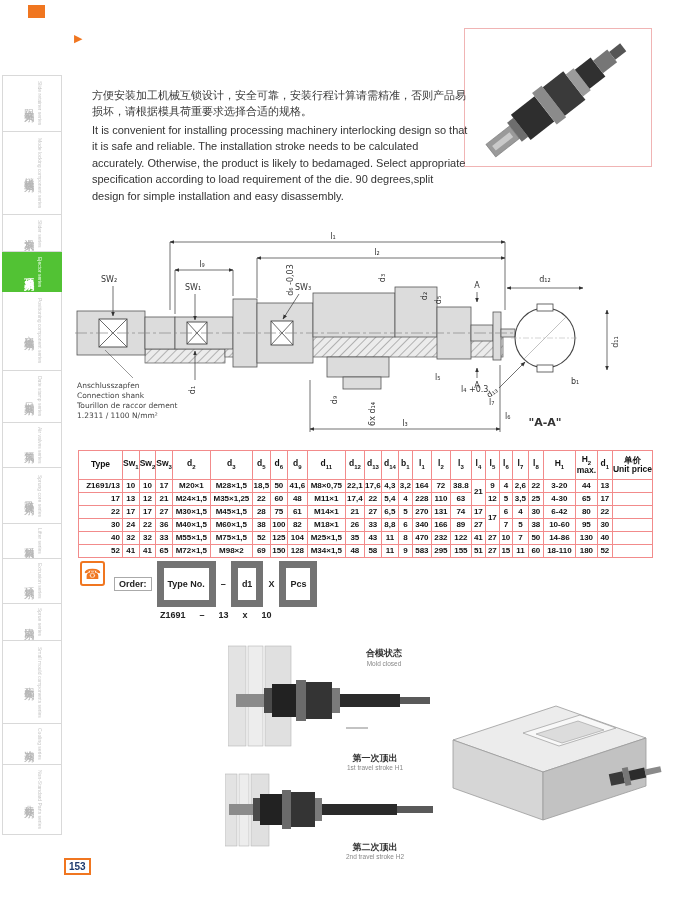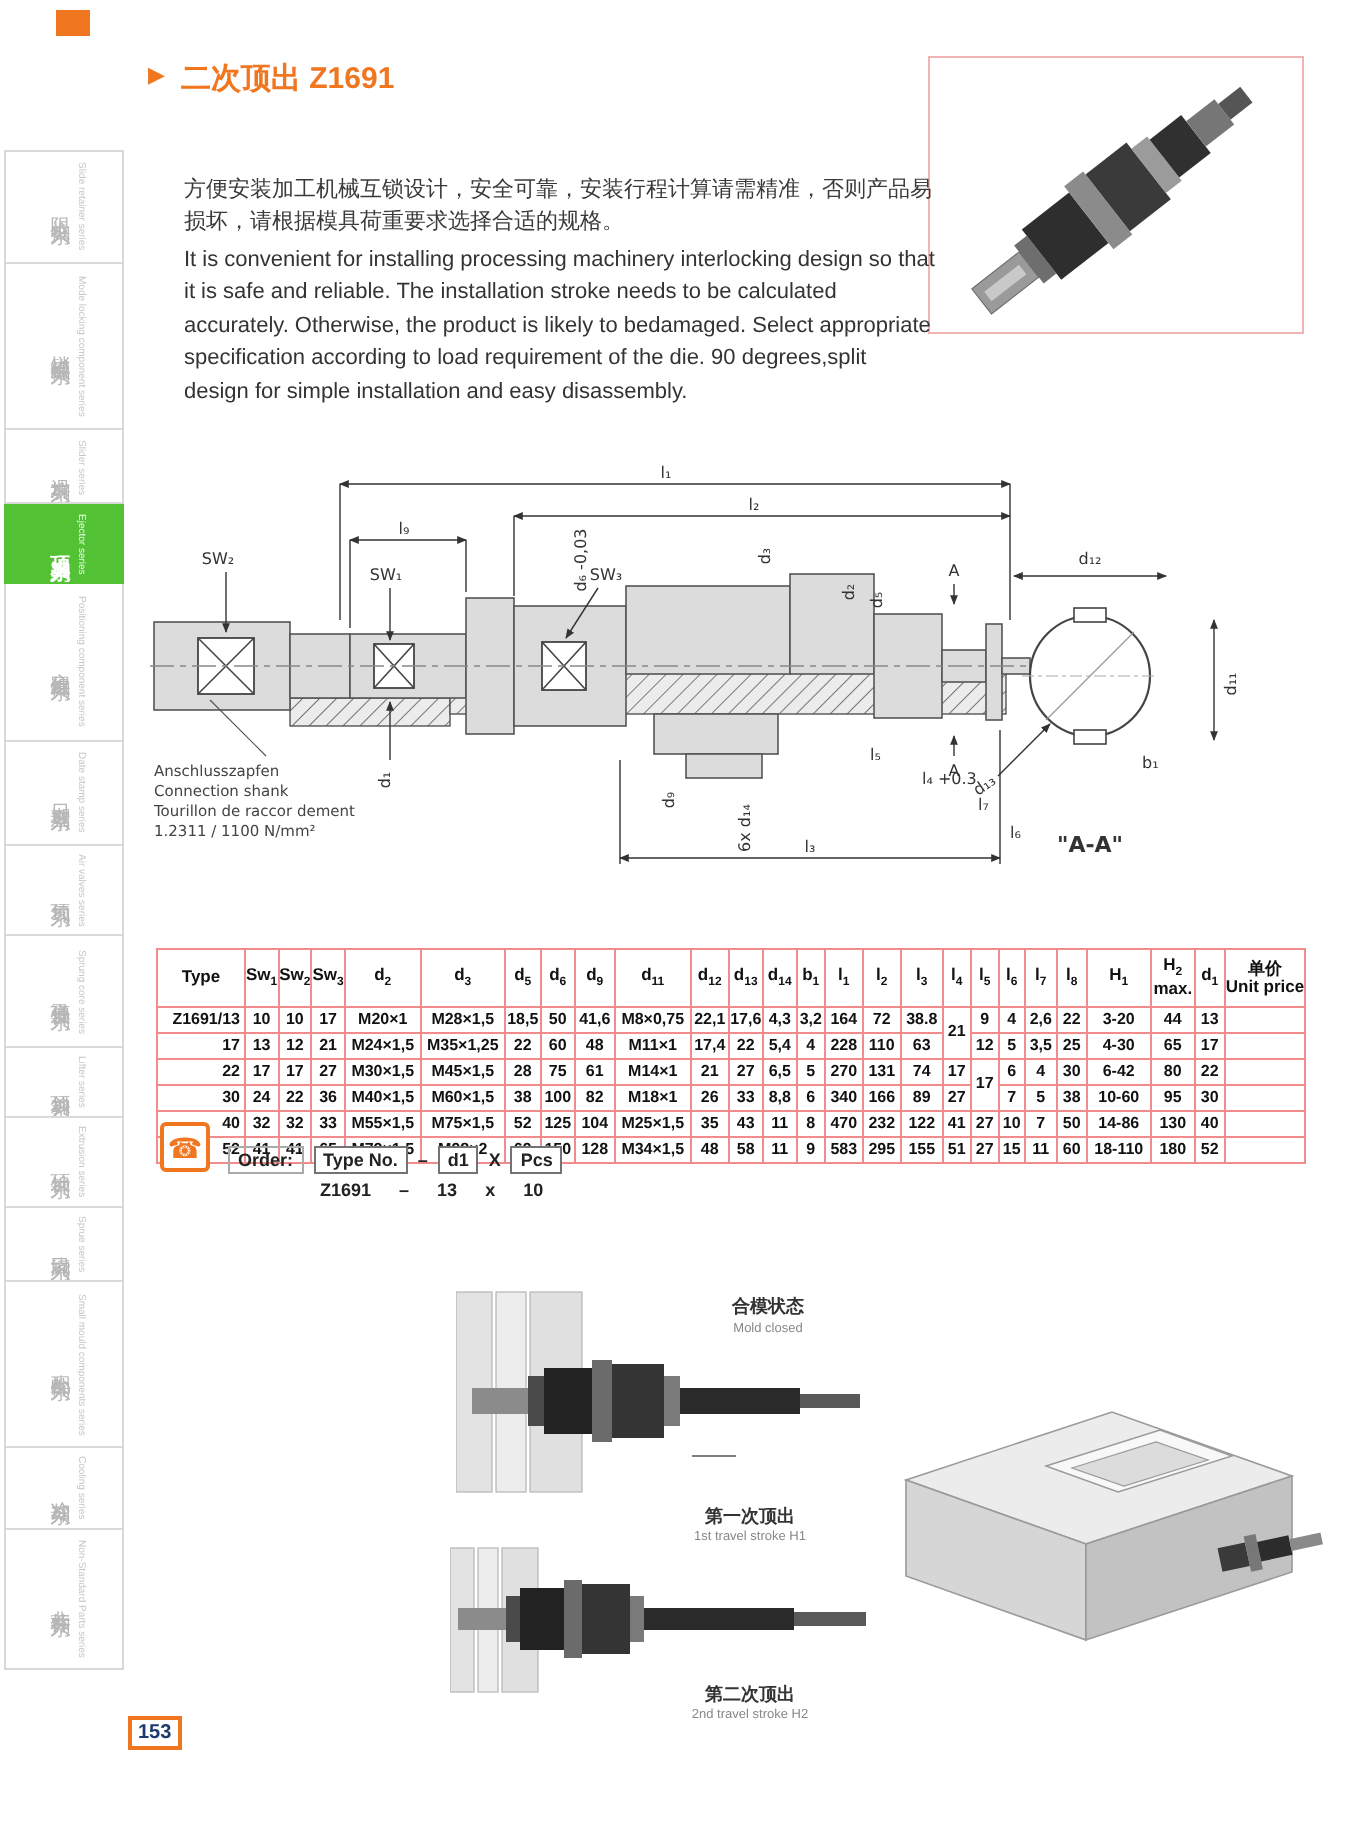--- a/index.html
+++ b/index.html
@@ -34,34 +34,34 @@
   .desc .zh{margin:0 0 2px 0;font-size:11px;line-height:1.45;color:#3a3a3a;font-weight:normal;}
   .desc .en{margin:0;font-size:11px;line-height:1.5;color:#333;}
 
   
   .tech{position:absolute;left:75px;top:230px;width:585px;height:215px;}
   .tech text{font-family:"DejaVu Sans",sans-serif;fill:#333;font-size:8px;}
   .tech .cap{font-size:11px;font-weight:bold;}
   .tech .note{font-size:7.5px;fill:#444;}
 
   
-  .spec-table{position:absolute;left:78px;top:474px;border-collapse:collapse;table-layout:fixed;background:#fff;}
+  .spec-table{position:absolute;left:78px;top:450px;border-collapse:collapse;table-layout:fixed;background:#fff;}
   .spec-table th,.spec-table td{border:1px solid #f28b8b;font-size:8px;font-weight:bold;color:#111;
        text-align:center;padding:0;line-height:1.1;white-space:nowrap;overflow:hidden;}
   .spec-table th{height:28px;font-size:8.5px;}
   .spec-table td{height:12px;}
   .spec-table td.type{text-align:right;padding-right:2px;}
   .spec-table sub{font-size:6px;}
 
   
   .order-row{position:absolute;left:80px;top:561px;display:flex;align-items:flex-start;gap:9px;}
   .phone-box{width:21px;height:21px;border:2px solid #f07620;border-radius:3px;color:#f07620;
              font-size:14px;display:flex;align-items:center;justify-content:center;background:#fff;}
-  .order-line1{display:flex;align-items:center;gap:5px;font-size:9px;font-weight:bold;color:#222;margin-top:12px;}
-  .order-box{border:1px solid #737373;padding:1px 4px;background:#fff;}
+  .order-line1{display:flex;align-items:center;gap:5px;font-size:9px;font-weight:bold;color:#222;}
+  .order-box{border:7px solid #737373;padding:11px 4px;background:#fff;}
   .order-label{border:1px solid #aaa;padding:1px 4px;}
   .order-line2{display:flex;gap:14px;font-size:9px;font-weight:bold;color:#222;margin:3px 0 0 46px;}
 
   
   .ex-head{position:absolute;left:95px;top:616px;}
   .ex-initial{font-family:"DejaVu Serif",serif;font-style:italic;font-weight:bold;font-size:34px;color:#f07620;line-height:30px;}
   .ex-rest{font-size:15px;font-weight:bold;color:#4a4a4a;letter-spacing:2px;}
   .ex-zh{font-size:12px;color:#333;margin:0 0 0 30px;}
 
   
@@ -136,21 +136,20 @@
       </div>
       <div class="side-item" style="flex-grow: 5;">
         <span class="zh">非标件系列</span>
         <span class="en">Non-Standard Parts series</span>
       </div>
     </aside>
 
   <header class="hdr">
     <span class="bullet">▶</span>
     <div>
-      <h1>二次顶出 Z1691</h1>
     </div>
   </header>
 
   <div class="photo-box">
     <svg width="184" height="135" viewBox="0 0 184 135">
       <g transform="translate(92,70) rotate(-38) translate(-84,0)">
         <rect x="0" y="-8" width="30" height="16" fill="#9a9a9a" stroke="#666" stroke-width="0.5"></rect>
         <rect x="4" y="-3" width="22" height="6" fill="#c9c9c9"></rect>
         <rect x="30" y="-12" width="8" height="24" fill="#6e6e6e"></rect>
         <rect x="38" y="-16" width="30" height="32" fill="#2e2e2e"></rect>

